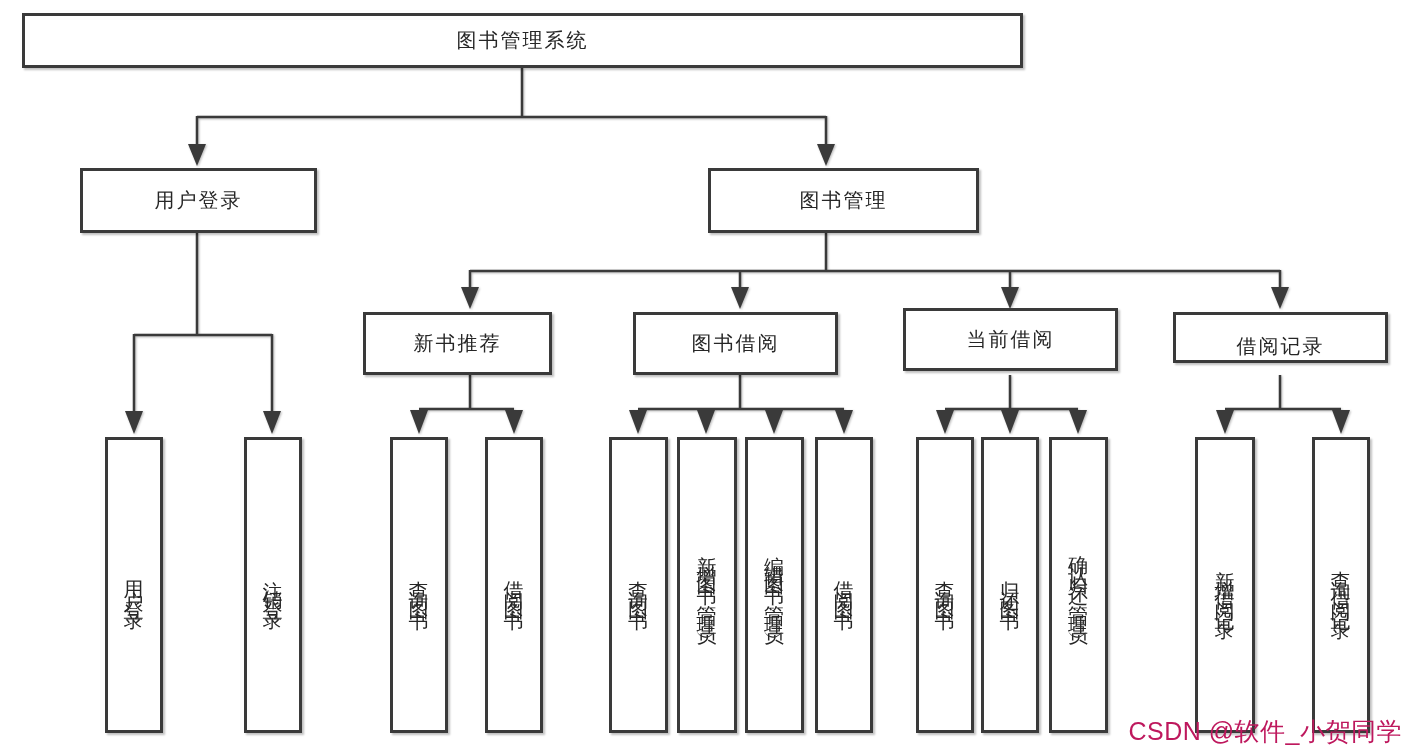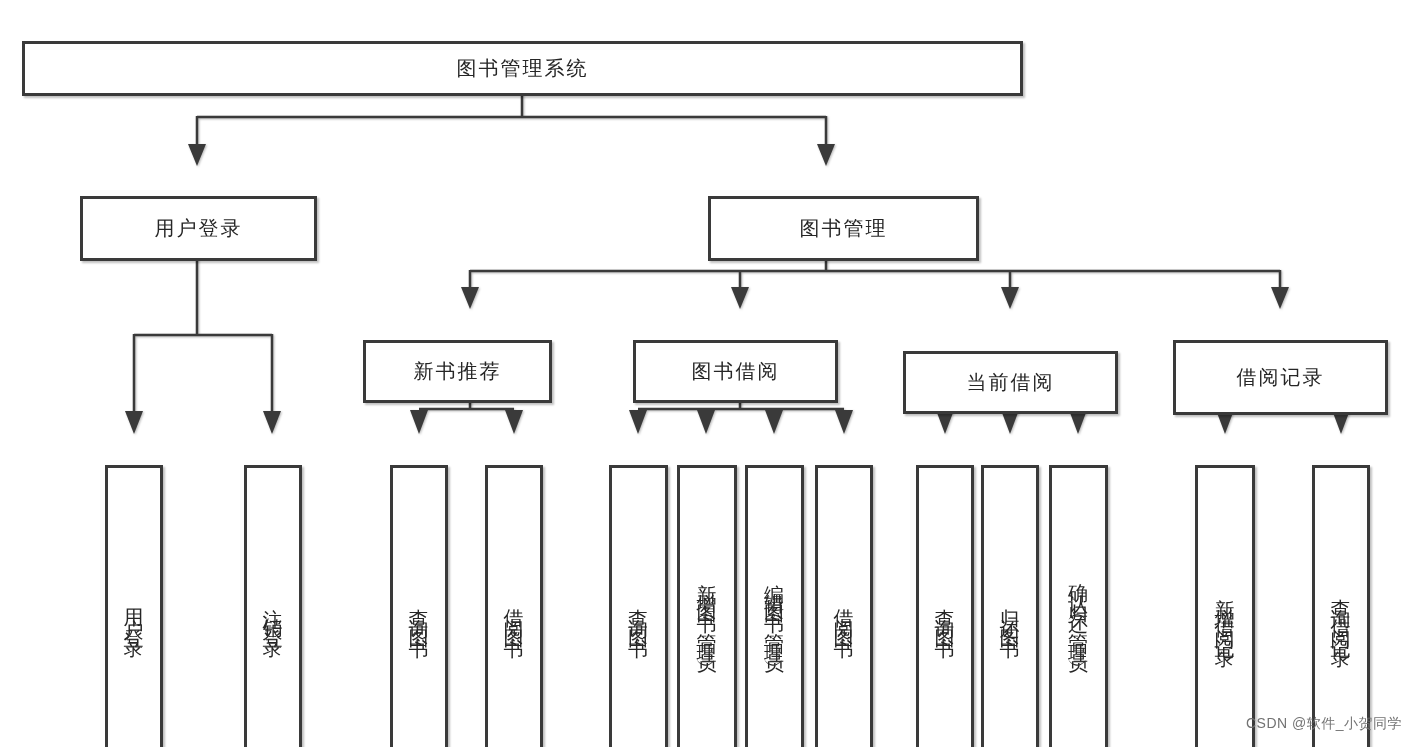--- a/index.html
+++ b/index.html
@@ -8,45 +8,44 @@
     font-family:"Liberation Sans","DejaVu Sans",sans-serif;overflow:hidden;
   }
   svg.connectors{
     position:absolute;left:0;top:0;z-index:1;
     filter:drop-shadow(1.5px 1.5px 1px rgba(0,0,0,0.28));
   }
   .node{
     position:absolute;box-sizing:border-box;border:3px solid #3a3a3a;background:#ffffff;
     display:flex;align-items:center;justify-content:center;color:#262626;z-index:2;
     box-shadow:2px 2px 2px rgba(0,0,0,0.25);
-    margin-top:28px;
   }
   .htxt{font-size:20px;letter-spacing:2px;white-space:nowrap;}
   .vtxt{
     writing-mode:vertical-rl;font-size:20px;letter-spacing:10px;line-height:1;
     white-space:nowrap;
   }
   
   .n-root{left:22px;top:13px;width:1001px;height:55px;}
   .n-userlogin{left:80px;top:168px;width:237px;height:65px;}
   .n-bookmgmt{left:708px;top:168px;width:271px;height:65px;}
   .n-l3a{left:363px;top:312px;width:189px;height:63px;}
   .n-l3b{left:633px;top:312px;width:205px;height:63px;}
-  .n-l3c{left:903px;top:323px;width:215px;height:63px;}
-  .n-l3d{left:1173px;top:312px;width:215px;height:75px;}
+  .n-l3c{left:903px;top:308px;width:215px;height:63px;}
+  .n-l3d{left:1173px;top:312px;width:215px;height:51px;align-items:flex-end;}
   .leaf{top:437px;width:58px;height:296px;}
   .n-g1a{left:105px;} .n-g1b{left:244px;}
   .n-g2a{left:390px;} .n-g2b{left:485px;}
   .n-g3a{left:609px;width:59px;} .n-g3b{left:677px;width:60px;}
   .n-g3c{left:745px;width:59px;} .n-g3d{left:815px;}
   .n-g4a{left:916px;} .n-g4b{left:981px;} .n-g4c{left:1049px;width:59px;}
   .n-g5a{left:1195px;width:60px;} .n-g5b{left:1312px;}
   .watermark{
     position:absolute;top:715px;right:3px;z-index:3;
-    font-size:14px;color:#737373;letter-spacing:0.5px;white-space:nowrap;text-align:center;
+    font-size:25px;color:#be185d;letter-spacing:0.5px;white-space:nowrap;text-align:center;
   }
 </style>
 </head>
 <body>
 
 <div class="canvas">
 
   <svg class="connectors" width="1405" height="747" viewBox="0 0 1405 747">
     <g stroke="#3a3a3a" stroke-width="2.5" fill="none">
 

